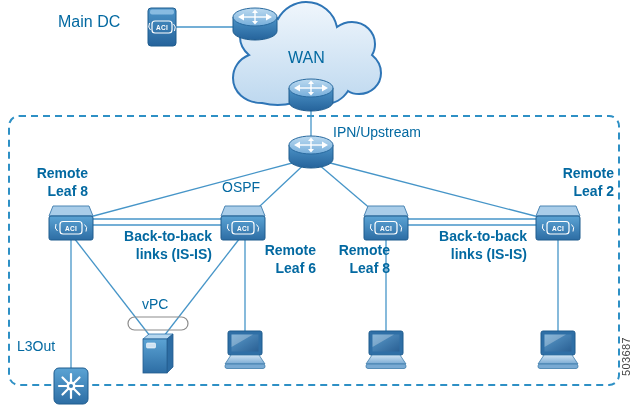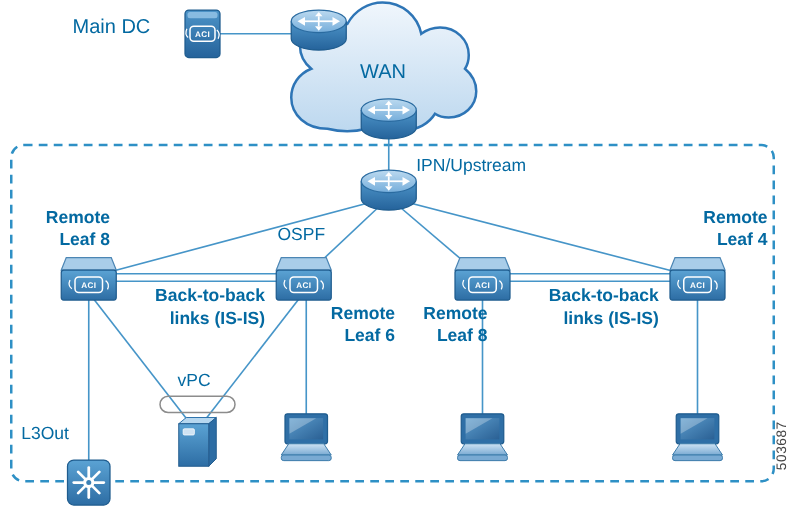--- a/index.html
+++ b/index.html
@@ -226,21 +226,21 @@
   <div class="lbl two" style="left:244px;top:241px;width:72px">
     <div>Remote</div>
     <div>Leaf 6</div>
   </div>
   <div class="lbl two" style="left:318px;top:241px;width:72px">
     <div>Remote</div>
     <div>Leaf 8</div>
   </div>
   <div class="lbl two" style="left:548px;top:164px;width:66px">
     <div>Remote</div>
-    <div>Leaf 4</div>
+    <div>Leaf 2</div>
   </div>
 
   <div class="lbl two" style="left:104px;top:227px;width:108px">
     <div>Back-to-back</div>
     <div>links (IS-IS)</div>
   </div>
   <div class="lbl two" style="left:419px;top:227px;width:108px">
     <div>Back-to-back</div>
     <div>links (IS-IS)</div>
   </div>

